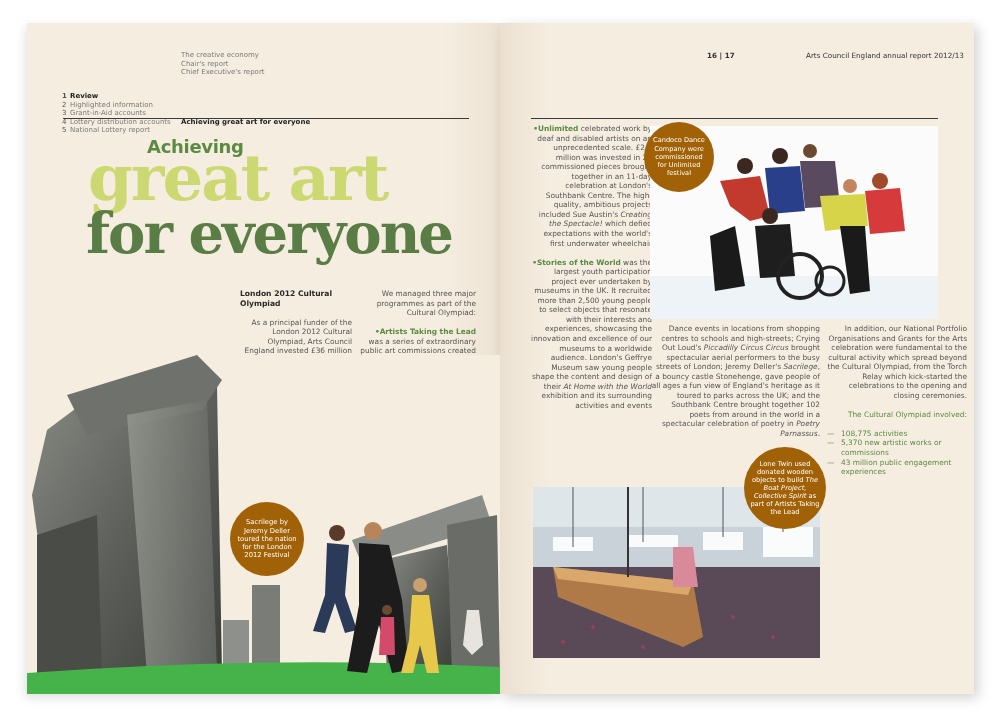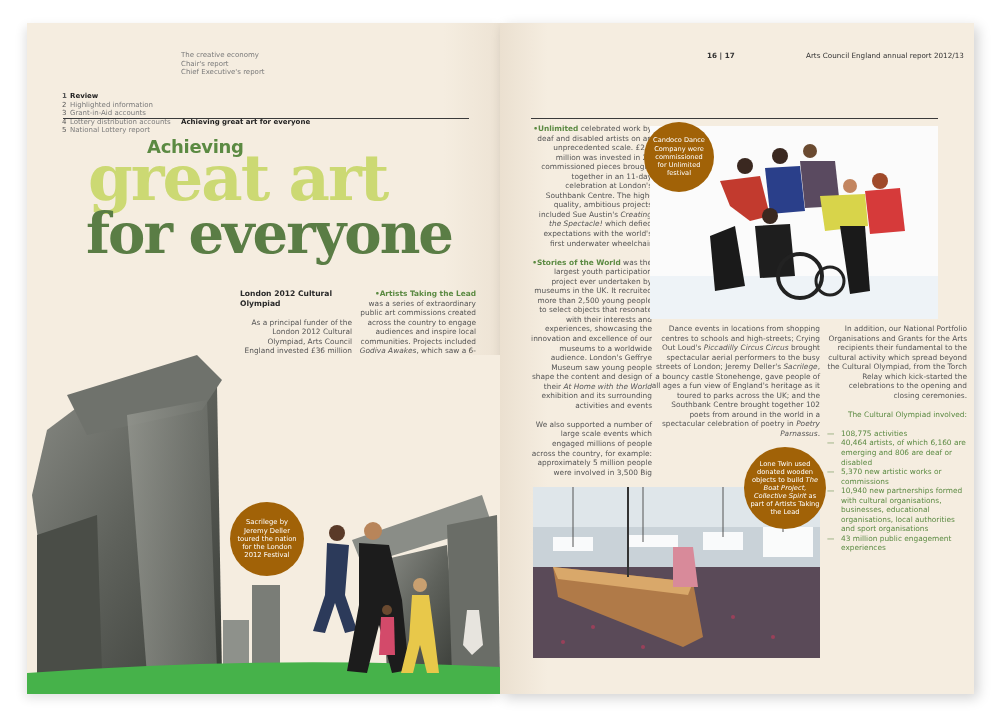--- a/index.html
+++ b/index.html
@@ -57,20 +57,21 @@
 <div class="title-big t-great">great art</div>
 <div class="title-big t-every">for everyone</div>
 
 <div class="col" style="left:240px;top:289px;width:112px;">
   <h3>London 2012 Cultural Olympiad</h3>
   <p>As a principal funder of the London 2012 Cultural Olympiad, Arts Council England invested £36 million over four years into activities celebrating the London 2012 Olympic and Paralympic Games.</p>
   <p>Last summer, the London 2012 Festival saw the culmination of many of these activities which led to an increased profile for the arts, increased engagement across the county, formed new partnerships and changed perceptions of work by deaf and disabled artists.</p>
 </div>
 
 <div class="col" style="left:358px;top:289px;width:118px;">
+  <p>We managed three major programmes as part of the Cultural Olympiad:</p>
   <p>
     <span class="bul">•</span><span class="bul">Artists Taking the Lead</span><br>
     <span>was a series of extraordinary public art commissions created across the country to engage audiences and inspire local communities. Projects included </span><em>Godiva Awakes</em><span>, which saw a 6-meter high marionette of Lady Godiva rise in her hometown of Coventry to a spectacular outdoor celebration involving performers and 220 local young people, before travelling to London, powered by 100 cyclists</span>
   </p>
 </div>
 
 <div class="photo" style="left:27px;top:355px;width:473px;height:339px;">
   <svg width="473" height="339" viewBox="0 0 473 339">
     <defs>
       <linearGradient id="st" x1="0" y1="0" x2="1" y2="1">
@@ -121,21 +122,20 @@
 
 <div class="rule" style="left:531px;top:118px;width:407px;"></div>
 
 <div class="col" style="left:528px;top:124px;width:124px;">
   <p>
     <span class="bul">•</span><span class="bul">Unlimited</span><span> celebrated work by deaf and disabled artists on an unprecedented scale. £2.4 million was invested in 29 commissioned pieces brought together in an 11-day celebration at London's Southbank Centre. The high-quality, ambitious projects included Sue Austin's </span><em>Creating the Spectacle!</em><span> which defied expectations with the world's first underwater wheelchair</span>
   </p>
   <p>
     <span class="bul">•</span><span class="bul">Stories of the World</span><span> was the largest youth participation project ever undertaken by museums in the UK. It recruited more than 2,500 young people to select objects that resonate with their interests and experiences, showcasing the innovation and excellence of our museums to a worldwide audience. London's Geffrye Museum saw young people shape the content and design of their </span><em>At Home with the World</em><span> exhibition and its surrounding activities and events</span>
   </p>
-  <p>We also supported a number of large scale events which engaged millions of people across the country, for example: approximately 5 million people were involved in 3,500 Big</p>
 </div>
 
 <div class="photo" style="left:650px;top:126px;width:288px;height:193px;background:#ffffff;">
   <svg width="288" height="193" viewBox="0 0 288 193">
     <rect width="288" height="193" fill="#fbfbfb"></rect>
     <rect y="150" width="288" height="43" fill="#eef3f7"></rect>
     <circle cx="95" cy="40" r="8" fill="#3a2820"></circle>
     <path d="M70,55 L110,50 L120,90 L100,95 L80,80 Z" fill="#c23a2e"></path>
     <circle cx="130" cy="30" r="8" fill="#3a2820"></circle>
     <path d="M115,42 L150,40 L155,85 L120,88 Z" fill="#2a3f8a"></path>
@@ -158,27 +158,25 @@
   <span>Candoco Dance Company were commissioned for Unlimited festival</span>
 </div>
 
 <div class="col" style="left:650px;top:324px;width:170px;">
   <p>
     <span>Dance events in locations from shopping centres to schools and high-streets; Crying Out Loud's </span><em>Piccadilly Circus Circus</em><span> brought spectacular aerial performers to the busy streets of London; Jeremy Deller's </span><em>Sacrilege</em><span>, a bouncy castle Stonehenge, gave people of all ages a fun view of England's heritage as it toured to parks across the UK; and the Southbank Centre brought together 102 poets from around in the world in a spectacular celebration of poetry in </span><em>Poetry Parnassus</em><span>.</span>
   </p>
 </div>
 
 <div class="col" style="left:827px;top:324px;width:140px;">
-  <p>In addition, our National Portfolio Organisations and Grants for the Arts recipients their fundamental to the cultural activity which spread beyond the Cultural Olympiad, from the Torch Relay which kick-started the celebrations to the opening and closing ceremonies.</p>
+  <p>In addition, our National Portfolio Organisations and Grants for the Arts celebration were fundamental to the cultural activity which spread beyond the Cultural Olympiad, from the Torch Relay which kick-started the celebrations to the opening and closing ceremonies.</p>
   <p class="green">The Cultural Olympiad involved:</p>
   <ul class="stats" style="margin-bottom:9.5px;">
     <li>108,775 activities</li>
-    <li>40,464 artists, of which 6,160 are emerging and 806 are deaf or disabled</li>
     <li>5,370 new artistic works or commissions</li>
-    <li>10,940 new partnerships formed with cultural organisations, businesses, educational organisations, local authorities and sport organisations</li>
     <li>43 million public engagement experiences</li>
   </ul>
 </div>
 
 <div class="photo" style="left:533px;top:487px;width:287px;height:171px;">
   <svg width="287" height="171" viewBox="0 0 287 171">
     <rect width="287" height="171" fill="#dfe6ea"></rect>
     <rect y="40" width="287" height="45" fill="#c9d2d8"></rect>
     <rect y="80" width="287" height="91" fill="#5a4a58"></rect>
     <g fill="#ffffff" opacity="0.9">

